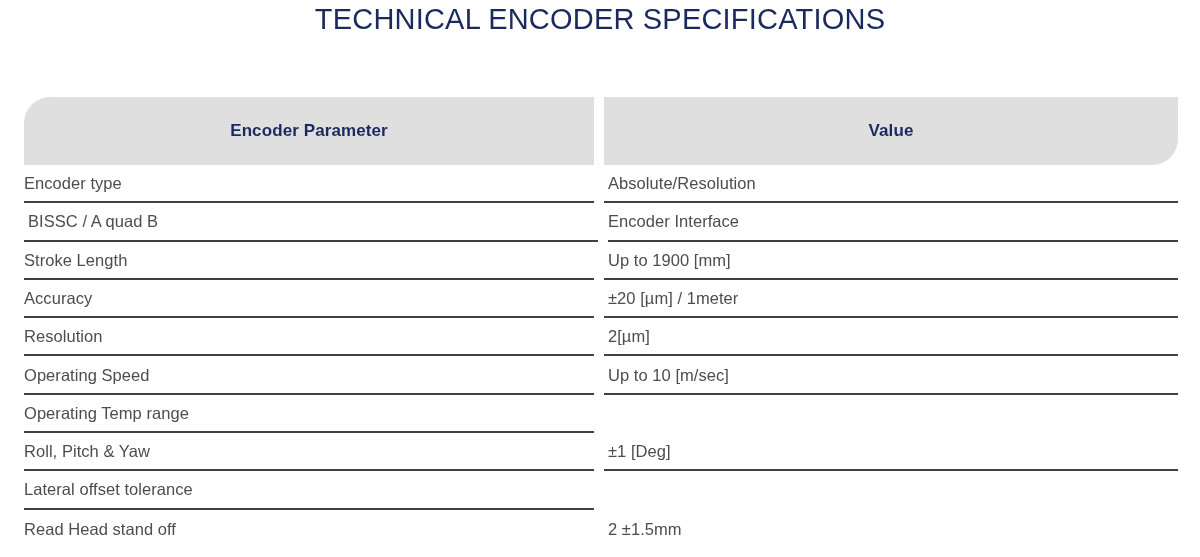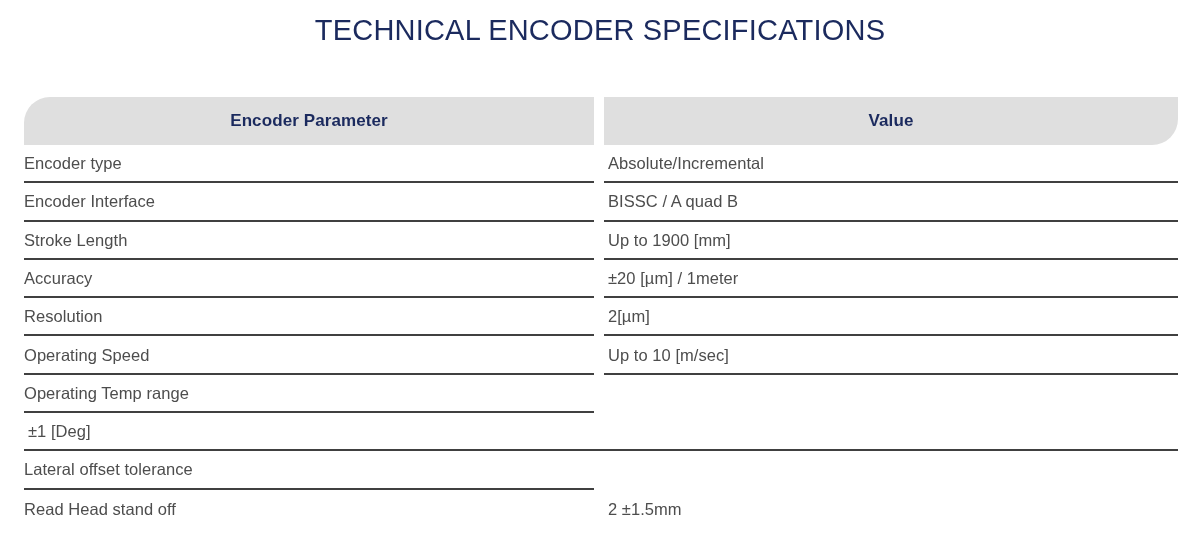--- a/index.html
+++ b/index.html
@@ -20,42 +20,41 @@
   .page {
     position: relative;
     width: 1200px;
     height: 557px;
     box-sizing: border-box;
   }
 
   
   .page-title {
     margin: 0;
-    padding-top: 11px;
     text-align: center;
     font-size: 29px;
     font-weight: 400;
     letter-spacing: 0.2px;
     color: #1b2a5e;
     line-height: 38px;
   }
 
   
   .spec-table {
     position: absolute;
     left: 24px;
     top: 97px;
     width: 1154px;
     display: flex;
     flex-direction: column;
   }
 
   .spec-header {
     display: flex;
-    height: 48px;
+    height: 68px;
     gap: 10px;
   }
 
   .spec-header .hcell {
     background: #dfdfdf;
     display: flex;
     align-items: center;
     justify-content: center;
     font-size: 17px;
     font-weight: 700;
@@ -124,26 +123,26 @@
 
     <div class="spec-header">
       <div class="hcell param">Encoder Parameter</div>
       <div class="hcell value">Value</div>
     </div>
 
     <div class="spec-body">
 
       <div class="spec-row">
         <div class="cell param">Encoder type</div>
-        <div class="cell value">Absolute/Incremental</div>
+        <div class="cell value">Absolute/Resolution</div>
       </div>
 
       <div class="spec-row">
+        <div class="cell value">BISSC / A quad B</div>
         <div class="cell param">Encoder Interface</div>
-        <div class="cell value">BISSC / A quad B</div>
       </div>
 
       <div class="spec-row">
         <div class="cell param">Stroke Length</div>
         <div class="cell value">Up to 1900 [mm]</div>
       </div>
 
       <div class="spec-row">
         <div class="cell param">Accuracy</div>
         <div class="cell value">±20 [µm] / 1meter</div>
@@ -157,20 +156,21 @@
       <div class="spec-row">
         <div class="cell param">Operating Speed</div>
         <div class="cell value">Up to 10 [m/sec]</div>
       </div>
 
       <div class="spec-row">
         <div class="cell param">Operating Temp range</div>
       </div>
 
       <div class="spec-row">
+        <div class="cell param">Roll, Pitch &amp; Yaw</div>
         <div class="cell value">±1 [Deg]</div>
       </div>
 
       <div class="spec-row">
         <div class="cell param">Lateral offset tolerance</div>
       </div>
 
       <div class="spec-row">
         <div class="cell param">Read Head stand off</div>
         <div class="cell value">2 ±1.5mm</div>

